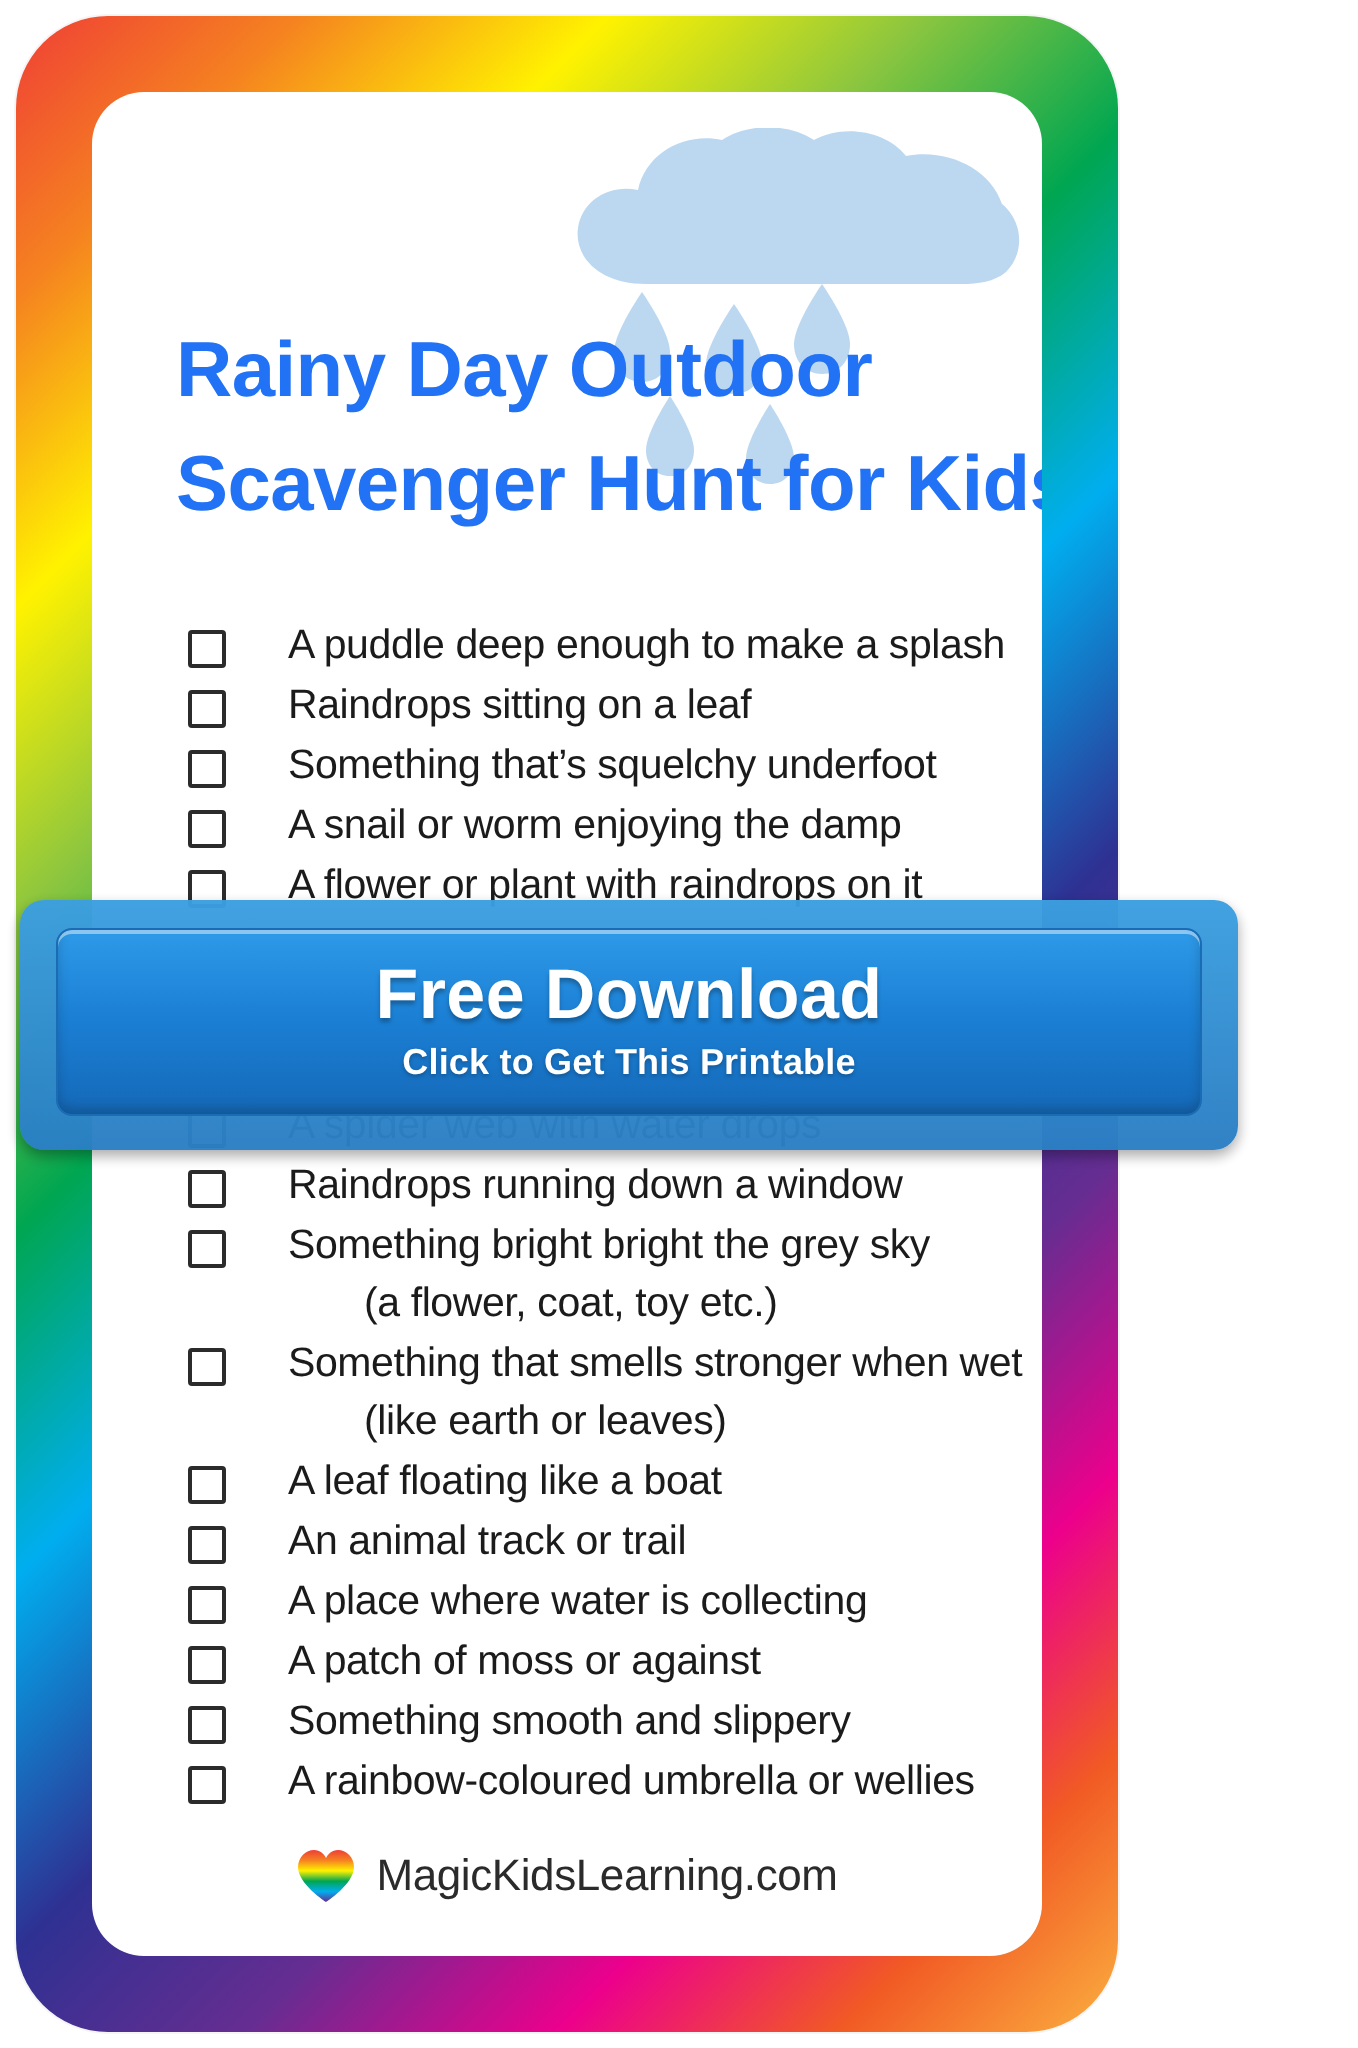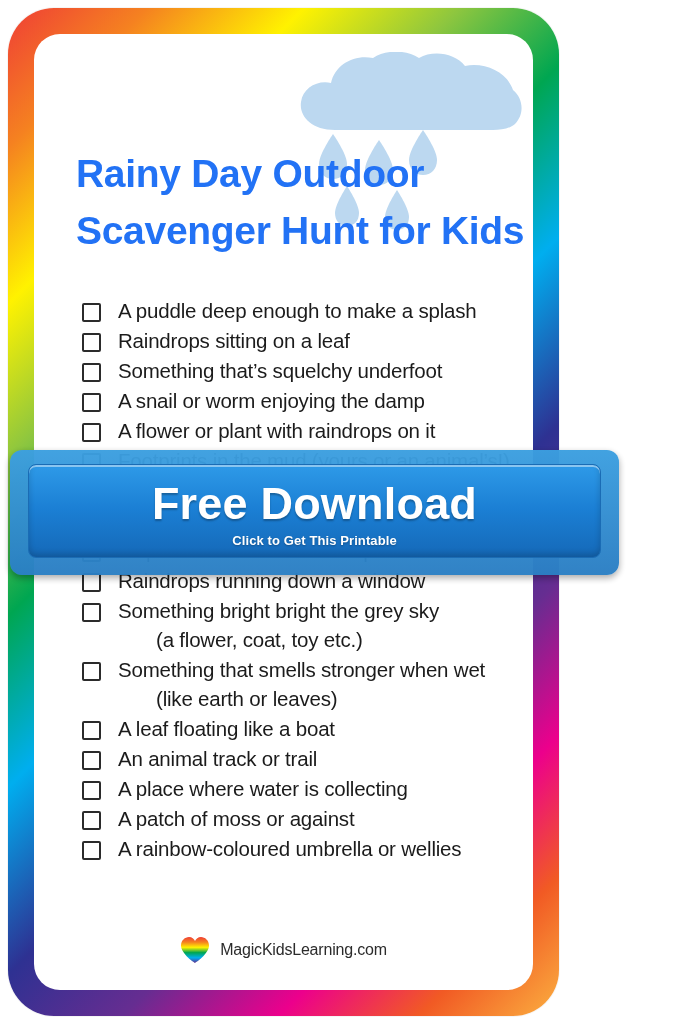--- a/index.html
+++ b/index.html
@@ -36,21 +36,21 @@
         #f58220 9%,
         #fff200 19%,
         #8dc63f 29%,
         #00a651 39%,
         #00aeef 50%,
         #2e3192 62%,
         #662d91 72%,
         #ec008c 82%,
         #f15a24 91%,
         #fbb040 100%);
-    padding: 26px;
+    padding: 38px;
     box-shadow: 0 0 0 1px rgba(0,0,0,0.04);
   }
 
   .card {
     position: relative;
     width: 100%;
     height: 100%;
     background: #ffffff;
     border-radius: 26px;
     overflow: hidden;
@@ -91,20 +91,21 @@
     position: absolute;
     left: 48px;
     top: 262px;
     width: 560px;
   }
   .item {
     display: flex;
     align-items: flex-start;
     margin-bottom: 1px;
     min-height: 29px;
+    gap: 14px;
   }
   .checkbox {
     flex: none;
     width: 15px;
     height: 15px;
     border: 2px solid #2b2b2b;
     border-radius: 2px;
     margin-top: 7px;
     margin-right: 17px;
     background: #fff;
@@ -145,47 +146,47 @@
     border-radius: 8px;
     background: linear-gradient(180deg, #2e9ae8 0%, #1b7fd4 48%, #1569b8 100%);
     border: 1px solid #1a6cb5;
     box-shadow: inset 0 2px 0 rgba(255,255,255,0.45), inset 0 -3px 6px rgba(0,0,0,0.18);
     text-align: center;
     overflow: hidden;
   }
   .download-main {
     margin-top: 13px;
     color: #ffffff;
-    font-size: 45px;
+    font-size: 35px;
     font-weight: bold;
     letter-spacing: 0.2px;
     text-shadow: 0 2px 2px rgba(0,0,0,0.28);
   }
   .download-sub {
     margin-top: 3px;
     color: #ffffff;
-    font-size: 13px;
+    font-size: 18px;
     font-weight: bold;
     letter-spacing: 0.1px;
     text-shadow: 0 1px 2px rgba(0,0,0,0.28);
   }
 
   .footer {
     position: absolute;
     left: 0;
     right: 0;
     bottom: 26px;
     display: flex;
     align-items: center;
     justify-content: center;
     gap: 10px;
   }
   .heart-icon { flex: none; width: 30px; height: 28px; }
   .footer-text {
-    font-size: 16px;
+    font-size: 22px;
     color: #2b2b2b;
     letter-spacing: -0.2px;
   }
 </style>
 </head>
 <body>
 
 <div id="printable">
   <div class="rainbow-frame">
     <div class="card">
@@ -288,20 +289,24 @@
         <div class="item">
           <span class="checkbox"></span>
           <span class="item-text">A place where water is collecting</span>
         </div>
 
         <div class="item">
           <span class="checkbox"></span>
           <span class="item-text">A patch of moss or against</span>
         </div>
 
+        <div class="item">
+          <span class="checkbox"></span>
+          <span class="item-text">Something smooth and slippery</span>
+        </div>
 
         <div class="item">
           <span class="checkbox"></span>
           <span class="item-text">A rainbow-coloured umbrella or wellies</span>
         </div>
 
 
       </div>
 
       <div class="footer">

